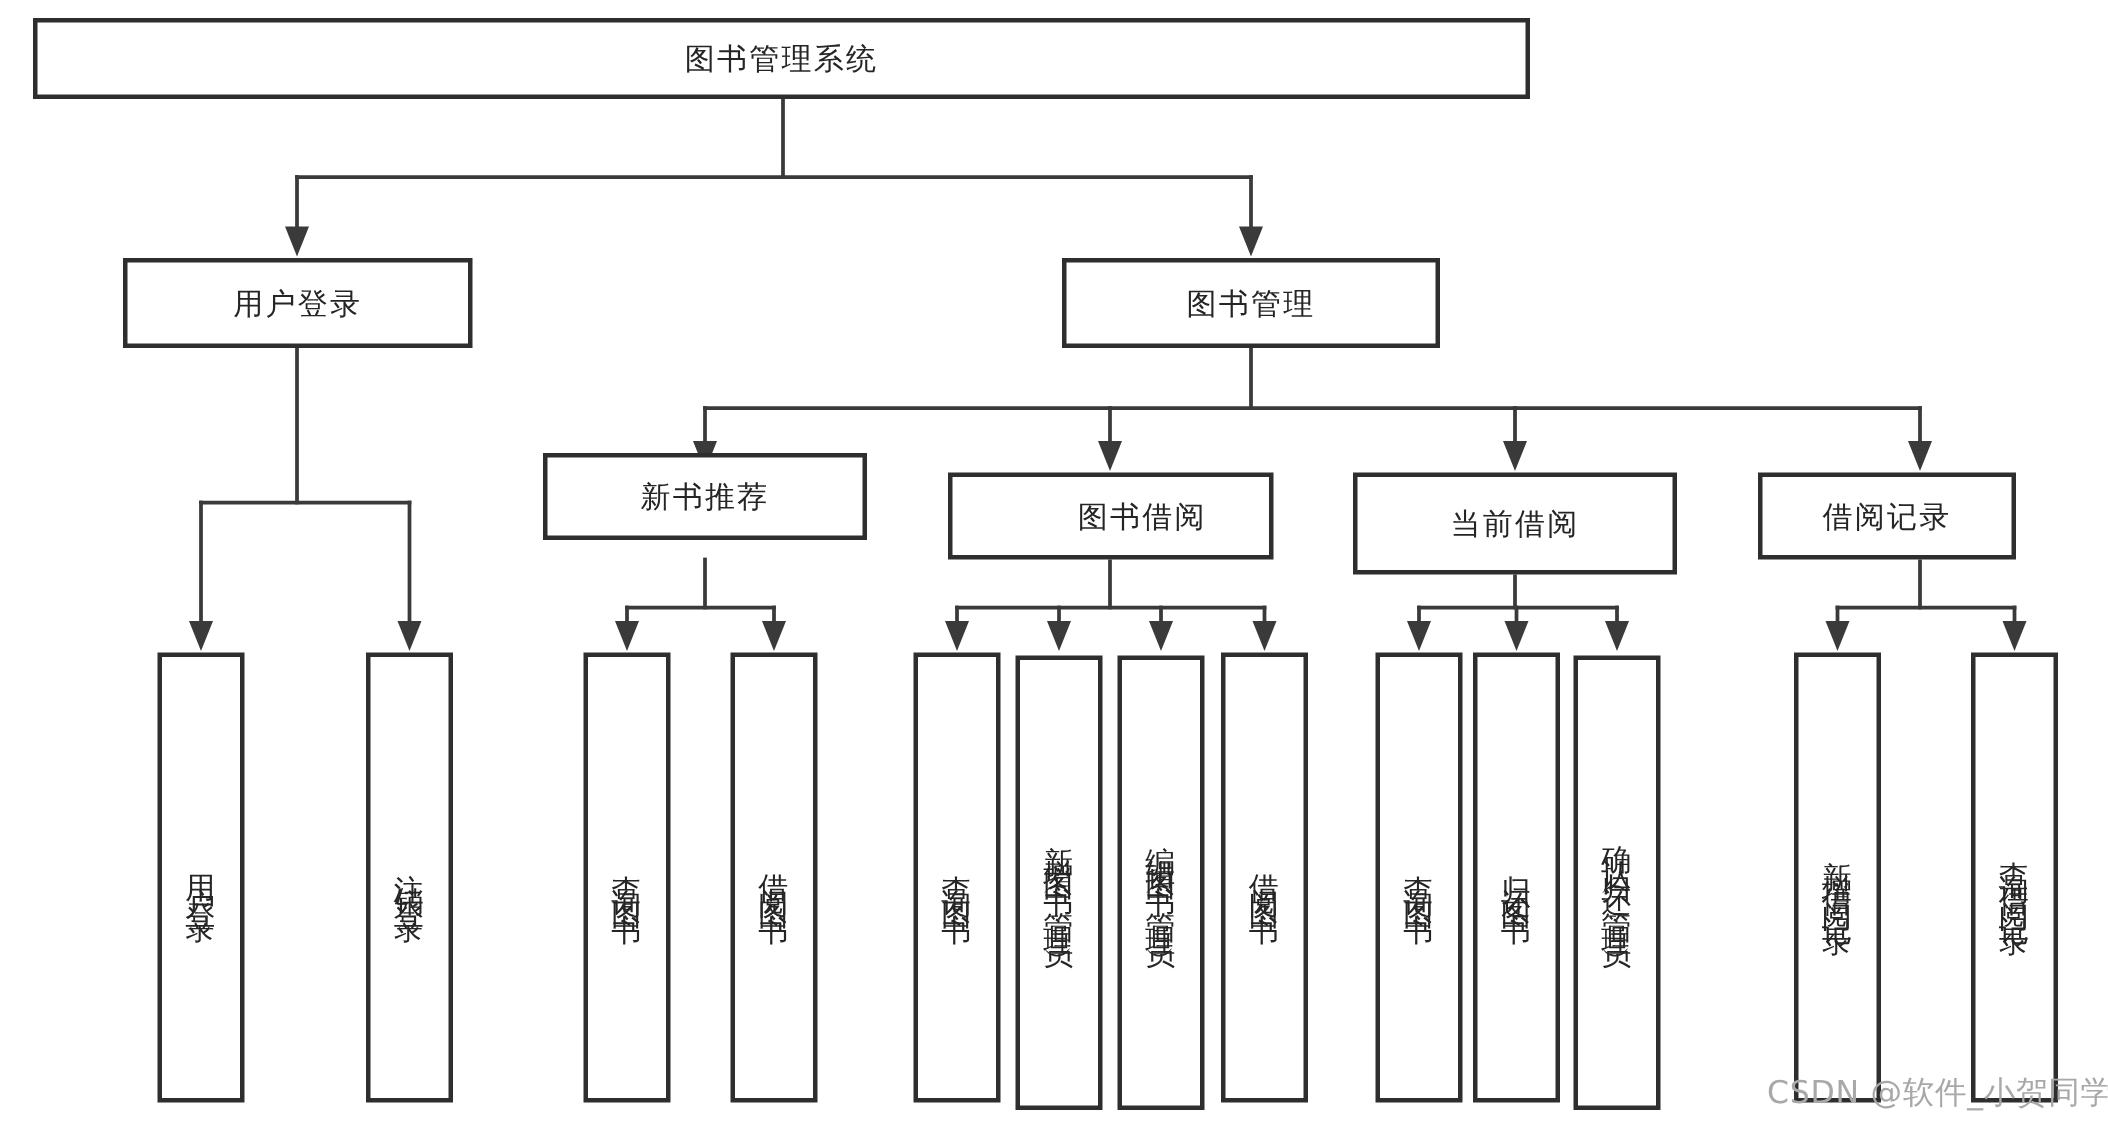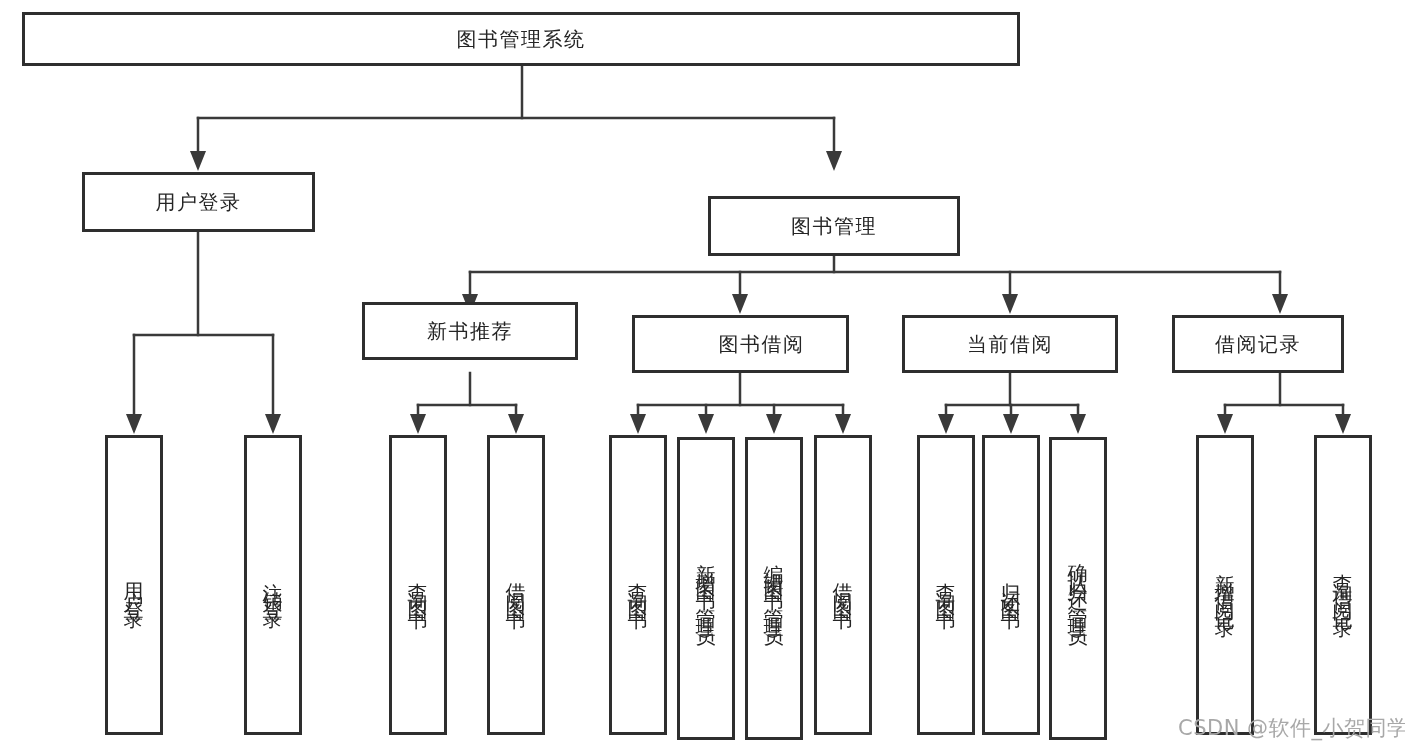--- a/index.html
+++ b/index.html
@@ -106,31 +106,31 @@
   </g>
 </svg>
 
 <div class="box" style="left:22px; top:12px; width:998px; height:54px;">
   <span class="lbl">图书管理系统</span>
 </div>
 
 <div class="box" style="left:82px; top:172px; width:233px; height:60px;">
   <span class="lbl">用户登录</span>
 </div>
-<div class="box" style="left:708px; top:172px; width:252px; height:60px;margin-top:24px;">
+<div class="box" style="left:708px; top:172px; width:252px; height:60px;">
   <span class="lbl">图书管理</span>
 </div>
 
 <div class="box" style="left:362px; top:302px; width:216px; height:58px;">
   <span class="lbl">新书推荐</span>
 </div>
 <div class="box" style="left:632px; top:315px; width:217px; height:58px;padding-left:42px;">
   <span class="lbl">图书借阅</span>
 </div>
-<div class="box" style="left:902px; top:315px; width:216px; height:58px;">
+<div class="box" style="left:902px; top:315px; width:216px; height:68px;">
   <span class="lbl">当前借阅</span>
 </div>
 <div class="box" style="left:1172px; top:315px; width:172px; height:58px;">
   <span class="lbl">借阅记录</span>
 </div>
 
 <div class="box leaf" style="left:105px; top:435px; width:58px; height:300px;">
   <span class="lbl">用户登录</span>
 </div>
 <div class="box leaf" style="left:244px; top:435px; width:58px; height:300px;">

